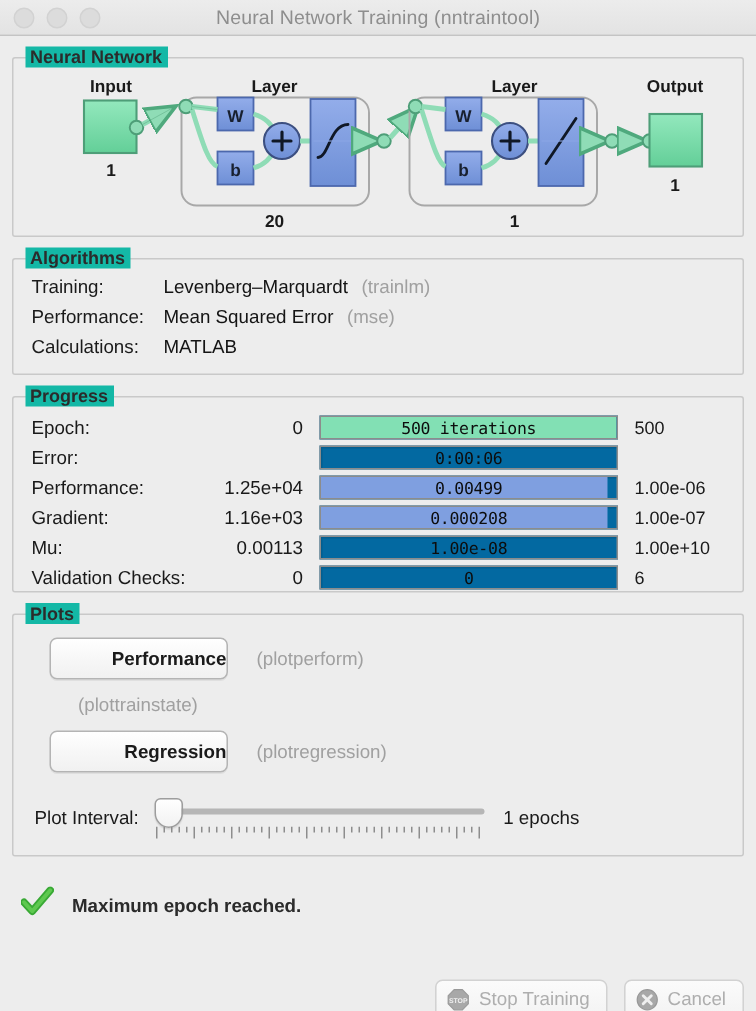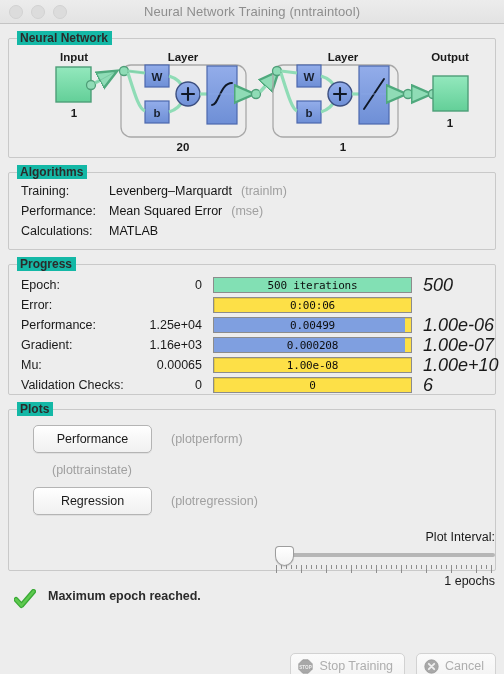--- a/index.html
+++ b/index.html
@@ -112,21 +112,21 @@
     text-align: right;
     padding-right: 11px;
     box-sizing: border-box;
   }
   .bar-outer {
     width: 199px;
     flex: none;
     height: 16px;
     box-sizing: border-box;
     border: 1px solid #8c8c8c;
-    background: #fde047;
+    background: #0369a1;
     position: relative;
     overflow: hidden;
     box-shadow: inset 1px 1px 0 rgba(0,0,0,0.10);
   }
   .bar-fill {
     position: absolute;
     left: 0; top: 0; bottom: 0;
     background: #7f9fe0;
   }
   .bar-fill.green { background: #82e0b4; }
@@ -137,60 +137,59 @@
     align-items: center;
     justify-content: center;
     font-family: "DejaVu Sans Mono", monospace;
     font-size: 11px;
     color: #0d0d0d;
     letter-spacing: -0.2px;
   }
   .prog-max {
     flex: none;
     padding-left: 11px;
-    font-size: 18px;
-    font-style: italic;
+    font-size: 12px;
   }
 
   
   .plots-box { height: 160px; }
   .plots-inner { padding: 13px 0 0 0; }
   .plot-row {
     display: flex;
     align-items: center;
     height: 31px;
     padding-left: 24px;
   }
   .plot-btn {
     width: 119px;
     height: 28px;
     border: 1px solid #b4b4b4;
     border-radius: 5px;
     background: linear-gradient(to bottom, #ffffff 0%, #f7f7f7 52%, #f1f1f1 100%);
     box-shadow: 0 1px 0 rgba(0,0,0,0.06);
     font-family: "Liberation Sans", sans-serif;
     font-size: 12.5px;
-    font-weight: normal;
+    font-weight: bold;
     color: #1a1a1a;
     cursor: default;
     padding: 0;
+    text-align: right;
   }
   .plot-fn {
     margin-left: 19px;
     font-size: 12.5px;
     color: #a0a0a0;
   }
 
   .interval-row {
     display: flex;
-    align-items: flex-end;
+    align-items: center;
     padding-left: 14px;
     margin-top: 14px;
     height: 30px;
-    flex-direction: column;
   }
   .interval-label {
     font-size: 12.5px;
     color: #1a1a1a;
   }
   .slider-wrap {
     position: relative;
     width: 222px;
     height: 30px;
     margin-left: 9px;
@@ -225,21 +224,21 @@
   }
   .interval-value {
     margin-left: 12px;
     font-size: 12.5px;
     color: #1a1a1a;
   }
 
   
   .status-row {
     display: flex;
-    align-items: flex-start;
+    align-items: flex-end;
     margin-top: 18px;
     padding-left: 6px;
     height: 22px;
   }
   .check-icon { flex: none; margin-right: 12px; }
   .status-text {
     font-size: 12.5px;
     font-weight: bold;
     color: #2b2b2b;
   }
@@ -433,21 +432,21 @@
         <span class="prog-min">1.16e+03</span>
         <span class="bar-outer">
           <span class="bar-fill" style="width:97%"></span>
           <span class="bar-text">0.000208</span>
         </span>
         <span class="prog-max">1.00e-07</span>
       </div>
 
       <div class="prog-row">
         <span class="prog-label">Mu:</span>
-        <span class="prog-min">0.00065</span>
+        <span class="prog-min">0.00113</span>
         <span class="bar-outer">
           <span class="bar-text">1.00e-08</span>
         </span>
         <span class="prog-max">1.00e+10</span>
       </div>
 
       <div class="prog-row">
         <span class="prog-label">Validation Checks:</span>
         <span class="prog-min">0</span>
         <span class="bar-outer">

